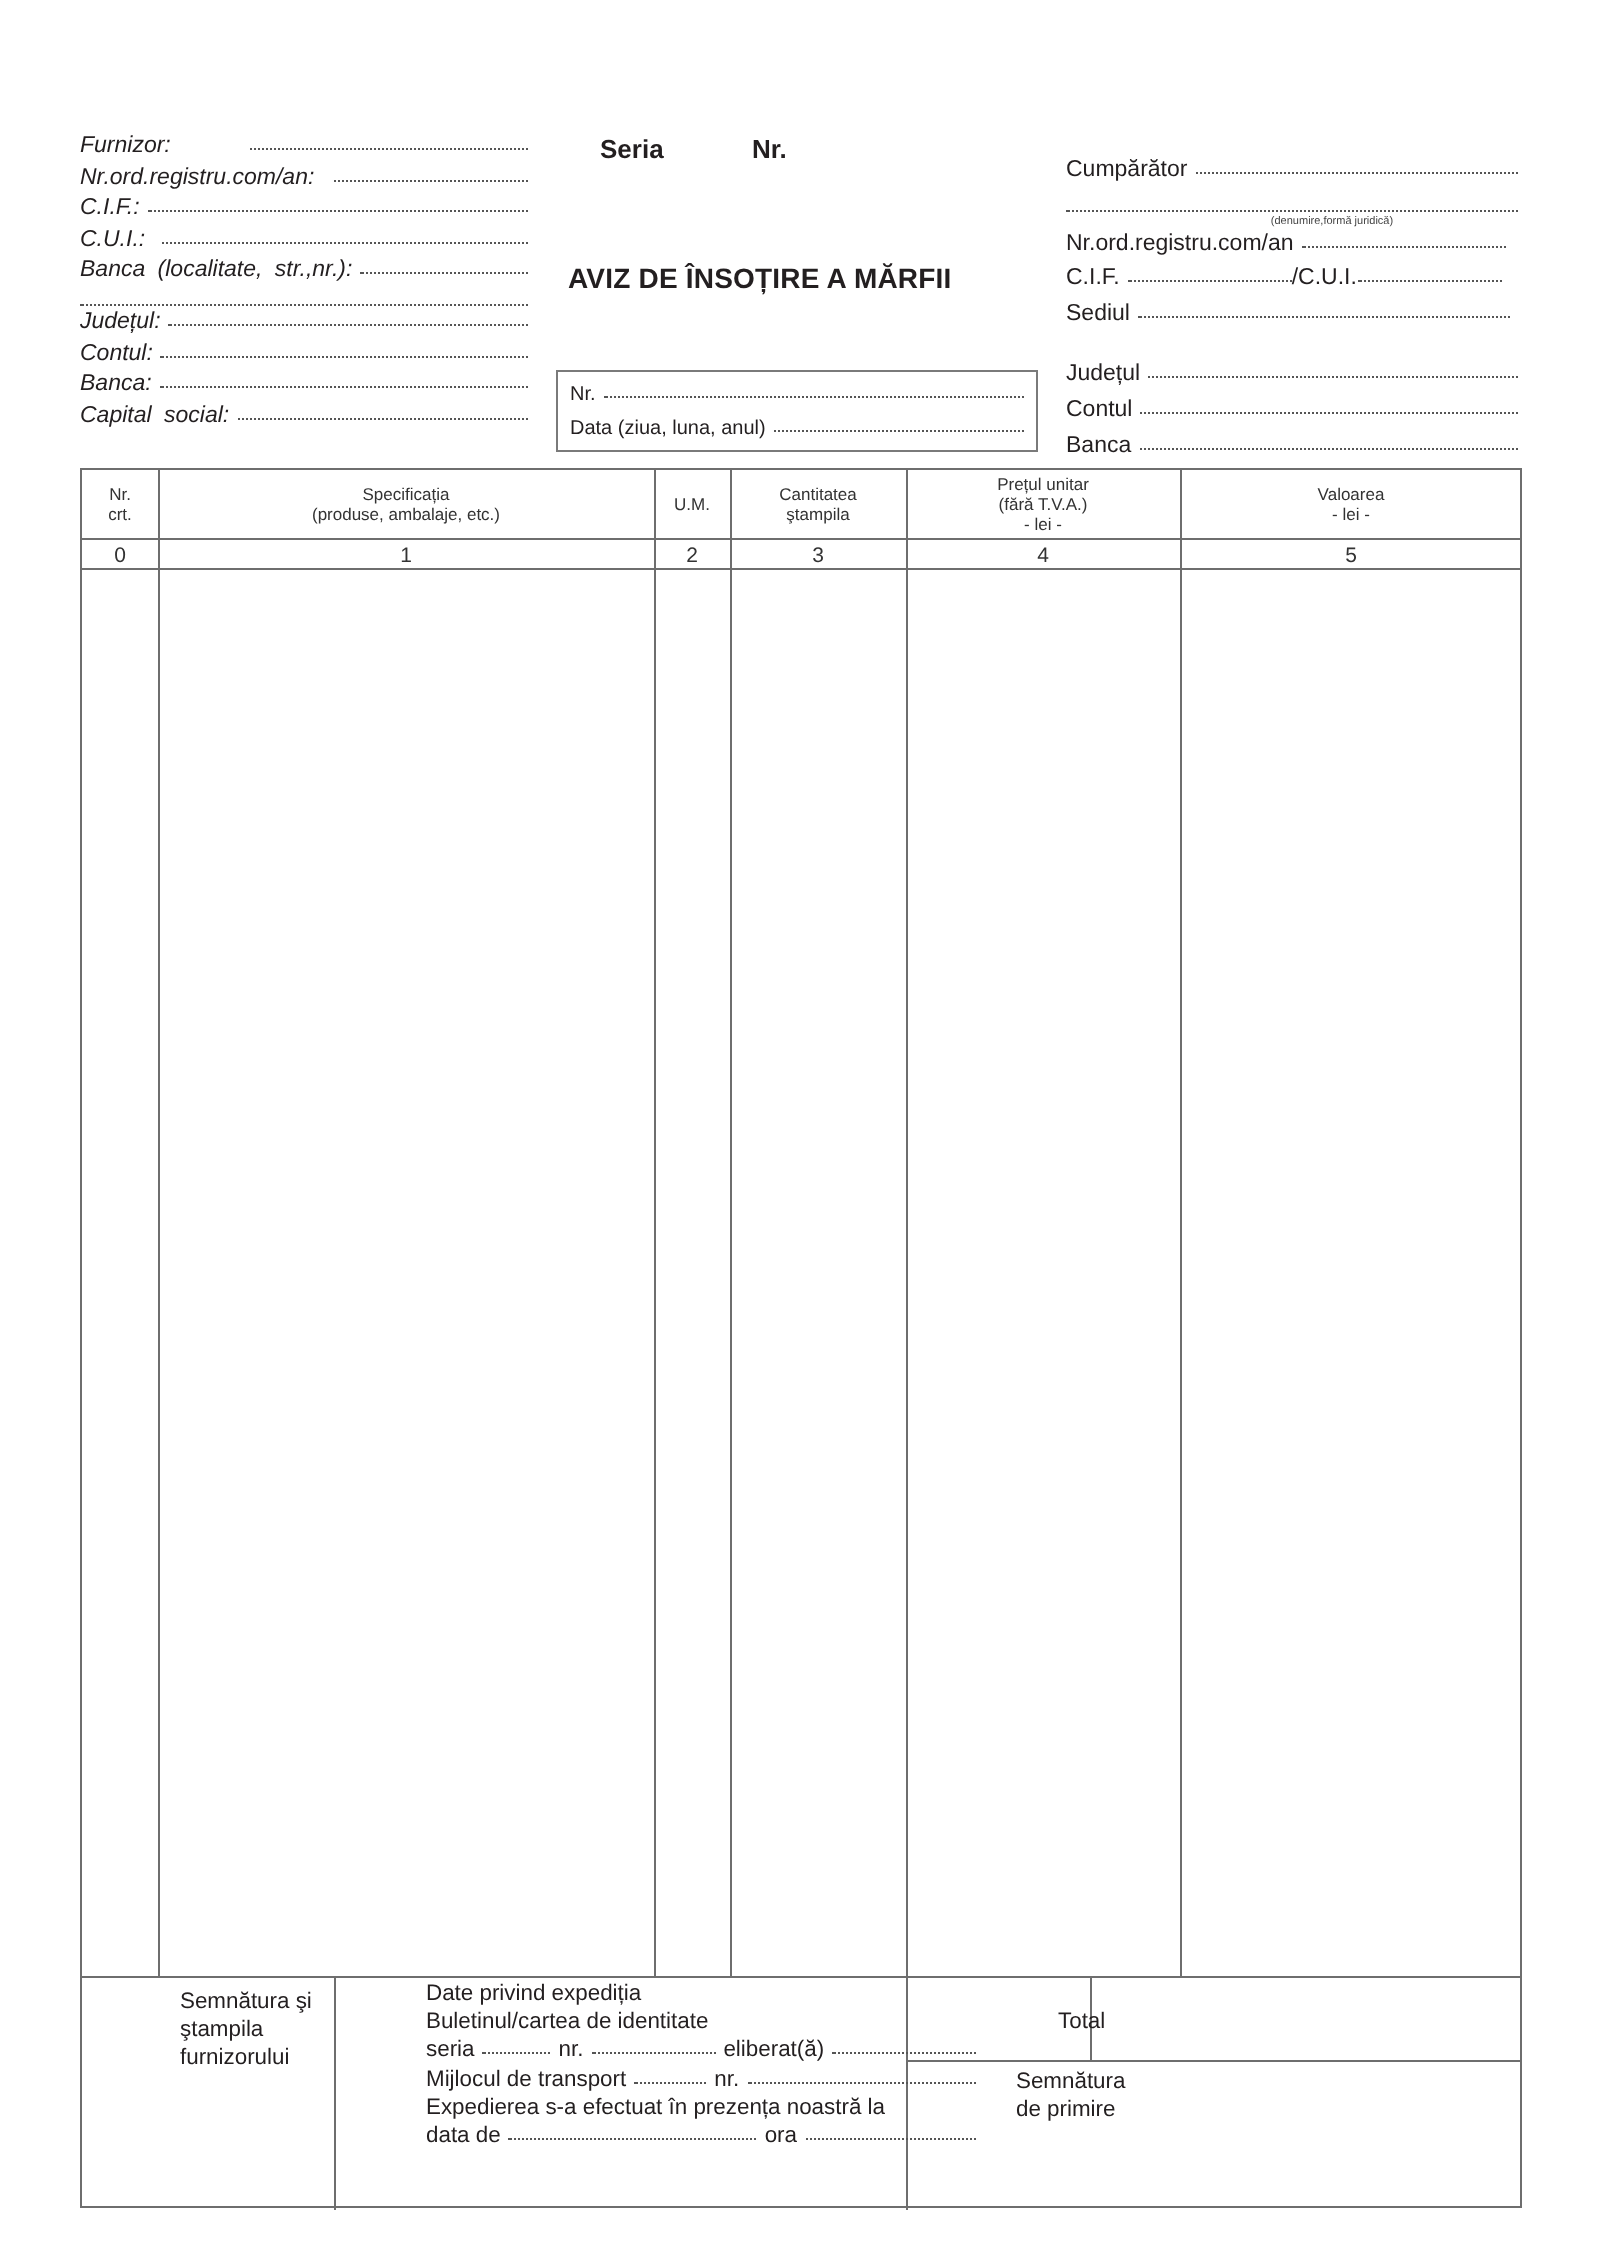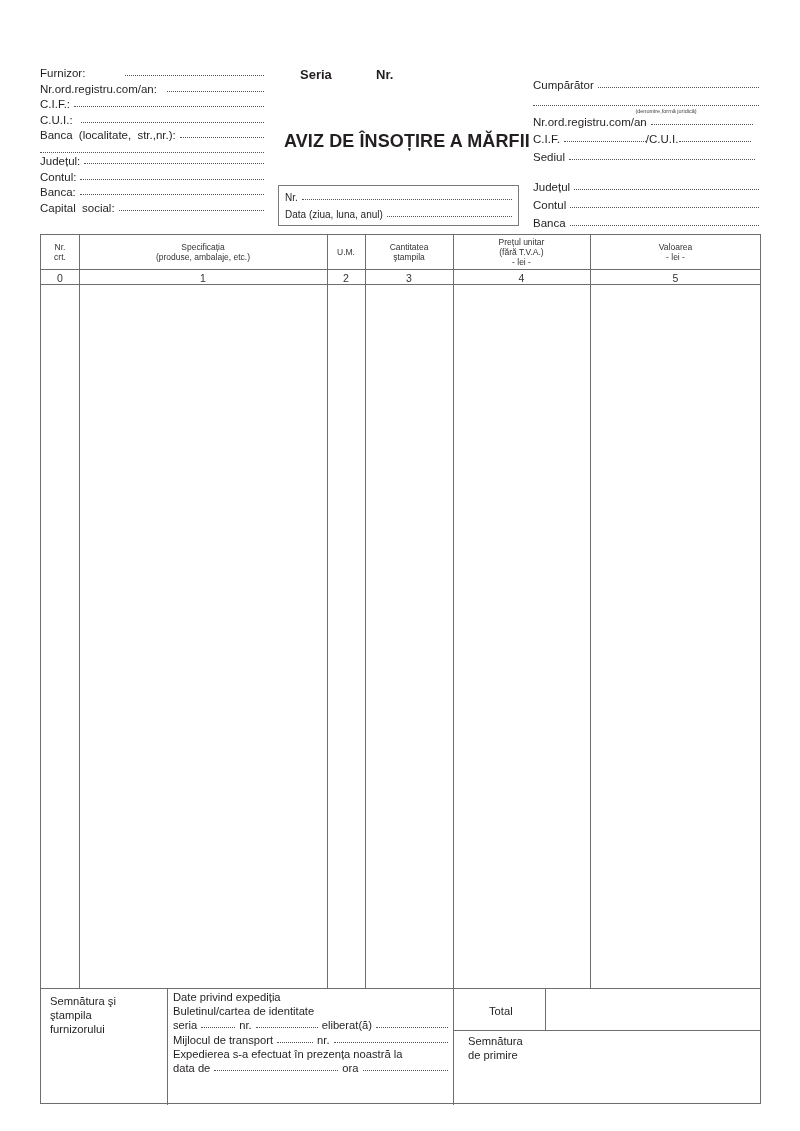--- a/index.html
+++ b/index.html
@@ -3,45 +3,45 @@
   <meta charset="utf-8">
   <style>
     * { box-sizing: border-box; margin: 0; padding: 0; }
     html, body { width: 800px; height: 1131px; background: #ffffff; }
     body { position: relative; font-family: "Liberation Sans", sans-serif; color: #231f20; overflow: hidden; }
 
     .abs { position: absolute; }
     .line { font-size: 11.5px; line-height: 15.6px; white-space: nowrap; }
 
     
-    #supplier { left: 40px; top: 66px; width: 224px; }
+    #supplier { left: 40px; top: 66px; width: 224px; font-style: italic; }
     .field { display: flex; align-items: baseline; }
     .field .lbl { flex: 0 0 auto; padding-right: 4px; }
     .field .dots { flex: 1 1 auto; border-bottom: 1px dotted #555; height: 10px; position: relative; top: -1px; }
 
     
     #seria { left: 300px; top: 67px; font-size: 13px; font-weight: bold; }
     #nr-head { left: 376px; top: 67px; font-size: 13px; font-weight: bold; }
-    #title { left: 284px; top: 131px; font-size: 18px; font-weight: bold; letter-spacing: 0.1px; white-space: nowrap; }
+    #title { left: 284px; top: 131px; font-size: 14px; font-weight: bold; letter-spacing: 0.1px; white-space: nowrap; }
     #doc-box { left: 278px; top: 185px; width: 241px; height: 41px; border: 1px solid #7a7a7a; padding: 3px 6px 0 6px; }
     #doc-box .field { font-size: 10px; line-height: 17px; }
     #doc-box .field .dots { height: 8px; }
 
     
     #buyer { left: 533px; top: 78px; width: 226px; }
     #buyer .note { font-size: 5.5px; line-height: 8px; text-align: center; padding-left: 40px; color: #444; }
 
     
     #table { left: 40px; top: 234px; width: 721px; height: 870px; border: 1.4px solid #6e6e6e; }
     .vline { position: absolute; width: 0; border-left: 1.2px solid #6e6e6e; }
     .hline { position: absolute; height: 0; border-top: 1.2px solid #6e6e6e; }
     .th { position: absolute; font-size: 8.5px; line-height: 10px; text-align: center; color: #333; display: flex; align-items: center; justify-content: center; flex-direction: column; }
     .num { position: absolute; font-size: 10.5px; text-align: center; top: 36px; height: 14px; line-height: 14px; color: #333; }
 
-    .foot-text { position: absolute; font-size: 11.2px; line-height: 14.2px; white-space: nowrap; color: #231f20; }
+    .foot-text { position: absolute; font-size: 11.2px; line-height: 14.2px; white-space: nowrap; color: #231f20; margin-left: 40px; }
     .foot-text .field .dots { height: 9px; }
     .body-area { position: absolute; }
   </style>
 </head>
 <body>
 
 <div id="supplier" class="abs line">
   <div class="field">
       <span class="lbl">Furnizor:</span>
       <span class="dots" style="margin-left:36px"></span>

